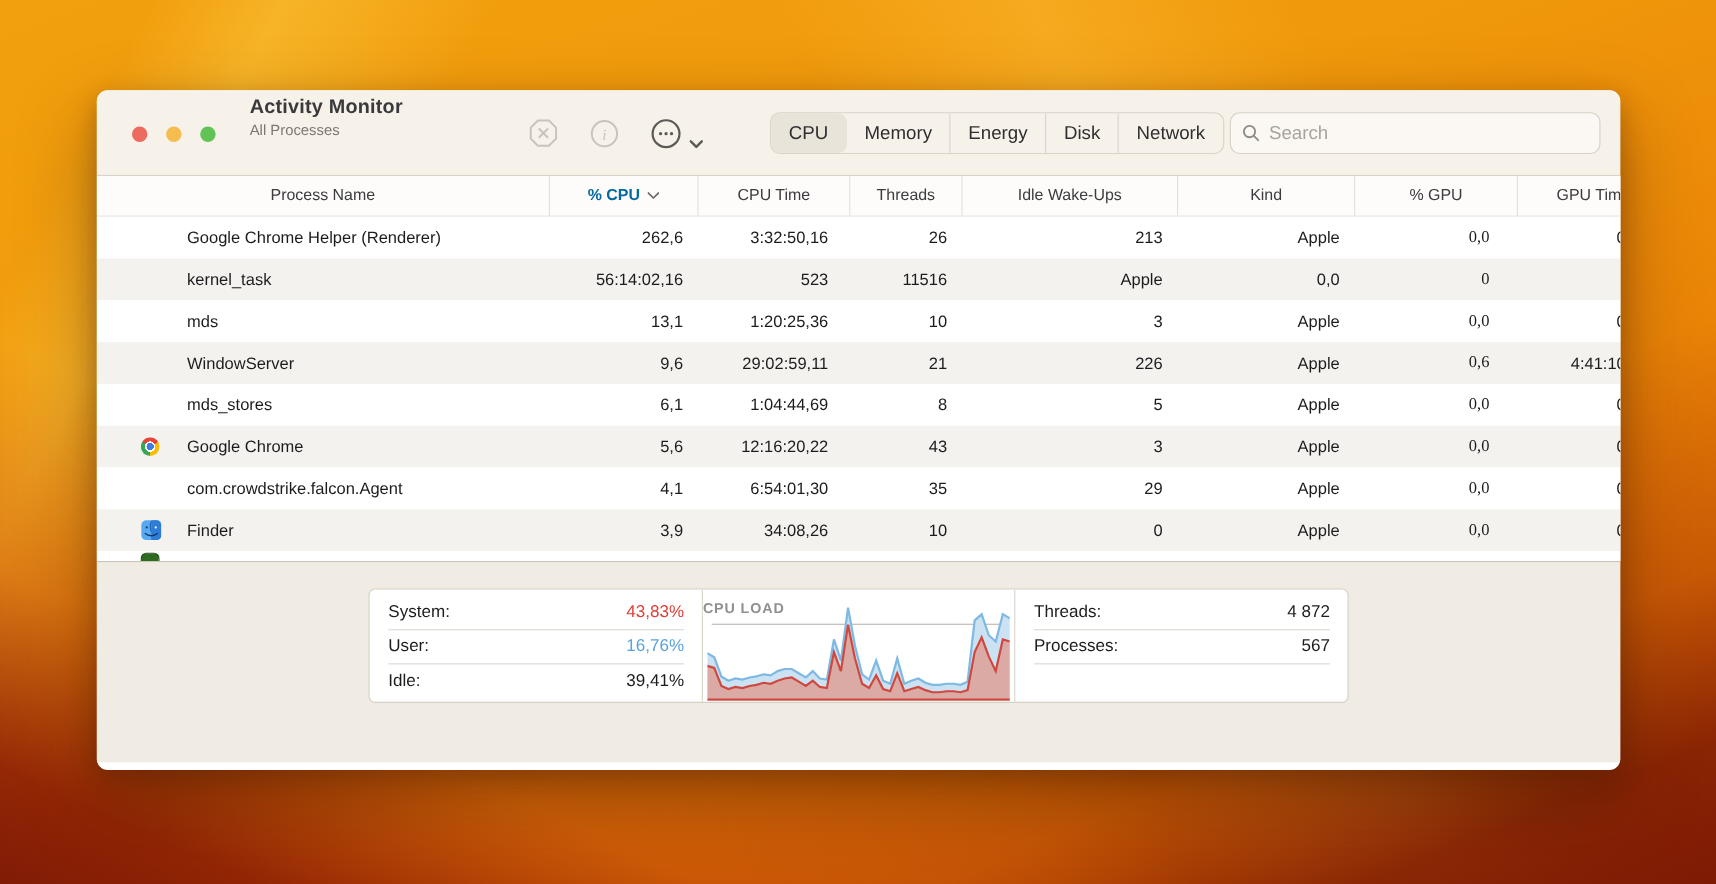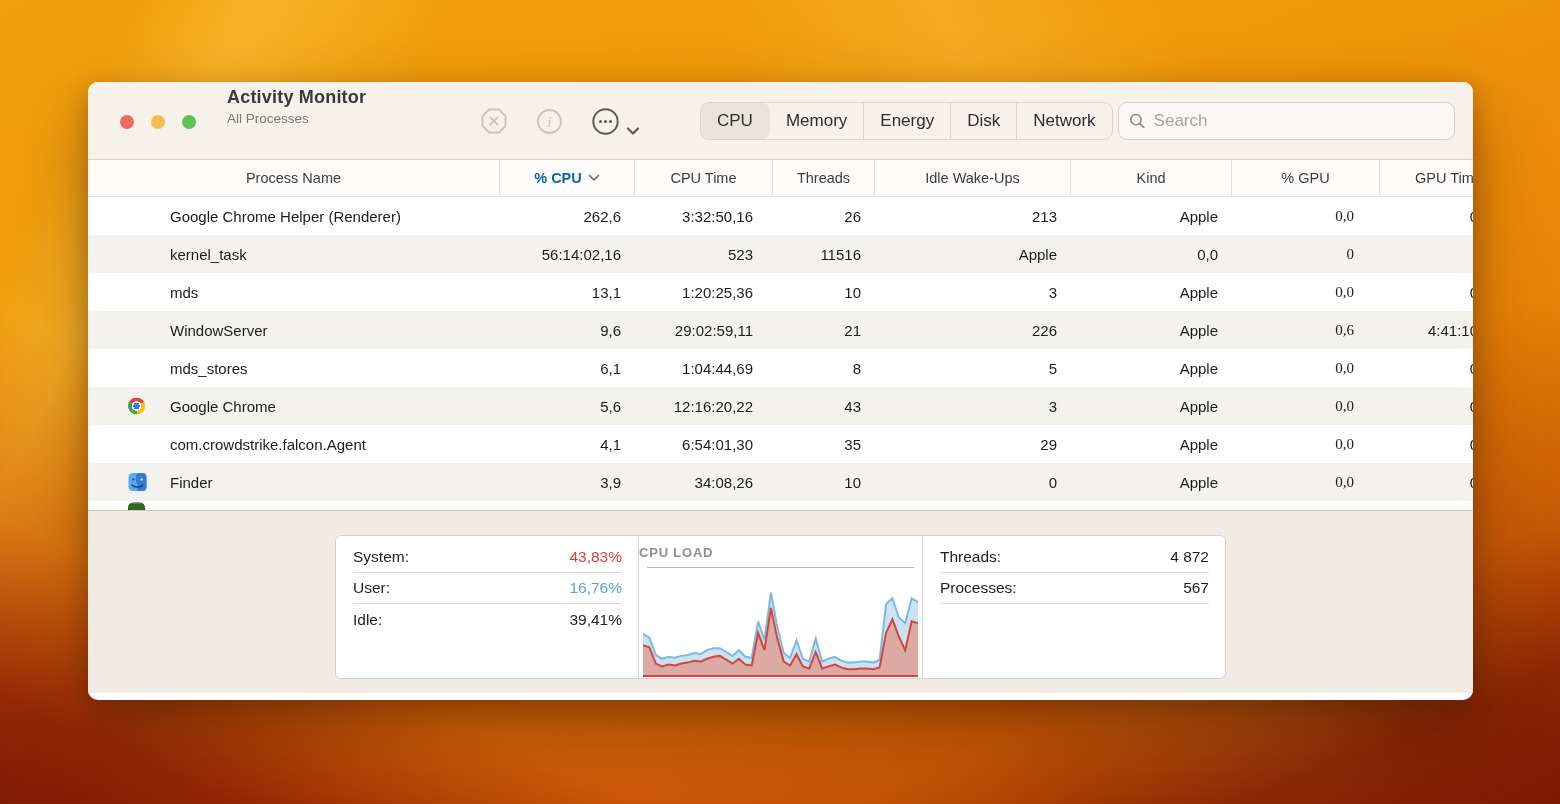--- a/index.html
+++ b/index.html
@@ -99,21 +99,21 @@
   }
   .icon-green {
     width:17px; height:17px; border-radius:5px; display:inline-block;
     background:radial-gradient(circle at 50% 80%, #e8f4e0 0 35%, #2e6b1e 36% 100%);
     border:1px solid #1e4a12;
   }
 
   
   .footer { position:relative; height:183px; background:#f0ece3; border-top:1px solid #cbc6bb; }
   .card {
-    position:absolute; left:247px; top:24px; width:891px; height:144px;
+    position:absolute; left:247px; top:24px; width:891px; height:104px;
     background:#fff; border:1px solid #d5d0c5; border-radius:6px;
     display:grid; grid-template-columns:302px 284px 303px;
   }
   .sec { position:relative; }
   .sec + .sec { border-left:1px solid #d9d5cc; }
   .stat-rows { padding:6px 16px 0 17px; }
   .stat-row {
     height:31px; display:flex; align-items:center; justify-content:space-between;
     font-size:15.5px; color:#1d1d1f; border-bottom:1px solid #dcd8d0;
   }

